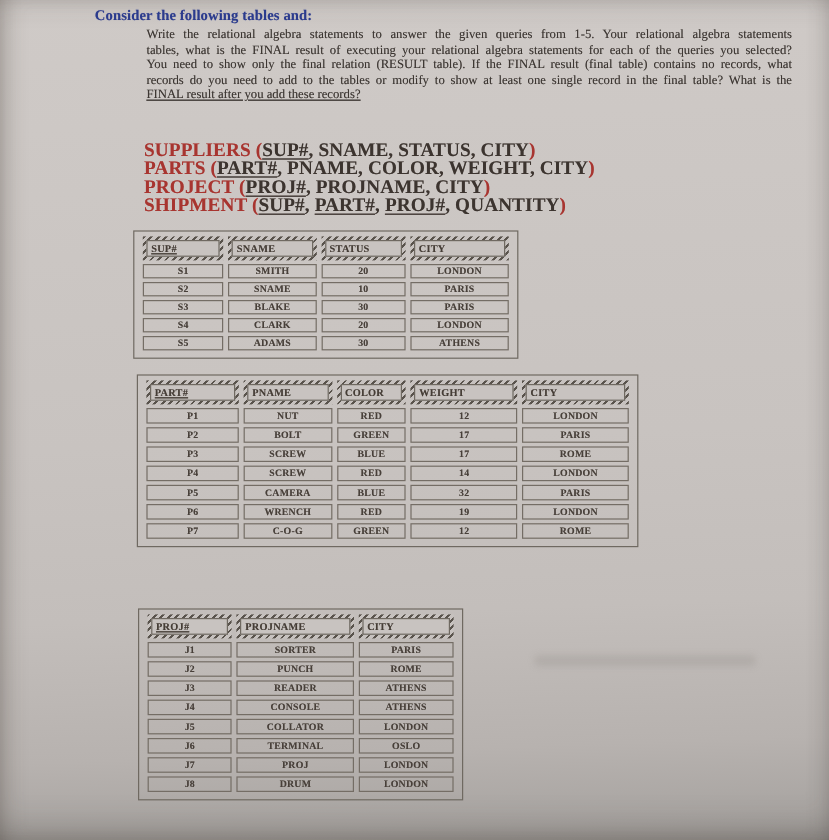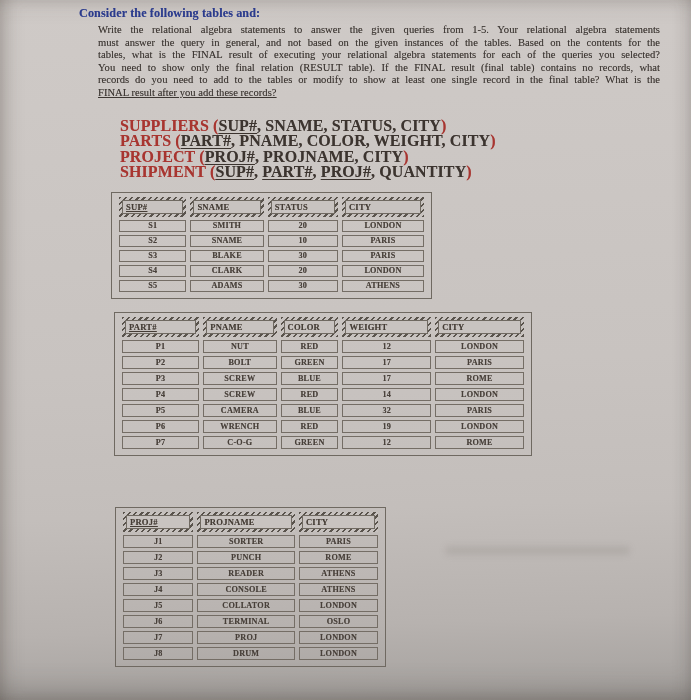--- a/index.html
+++ b/index.html
@@ -24,21 +24,21 @@
     font-size:12.2px;font-weight:bold;color:#2b3b8d;
     letter-spacing:.1px;
     text-shadow:0 0 .6px rgba(43,59,141,.45);
     text-align:center;
   }
   .para{
     position:absolute;left:98px;top:24px;width:562px;
     font-size:10.6px;line-height:12.55px;color:#3d3733;
     text-shadow:0 0 .5px rgba(61,55,51,.5);
   }
-  .pline{text-align:justify;text-align-last:justify;white-space:normal;}
+  .pline{text-align:justify;text-align-last:justify;white-space:normal;margin-left:24px;}
   .pline.last{text-align-last:left;text-decoration:underline;}
   .schema{
     position:absolute;left:120px;top:118px;
     font-size:16px;font-weight:bold;line-height:15.3px;color:#3c342f;
     text-shadow:0 0 .5px rgba(60,52,47,.45);
     letter-spacing:.1px;
   }
   .schema .red{color:#a83530;text-shadow:0 0 .5px rgba(168,53,48,.45);}
   .schema .u{text-decoration:underline;text-decoration-thickness:1.3px;text-underline-offset:1.5px;}
   
@@ -92,21 +92,20 @@
 </head>
 <body>
 
 <div class="photo">
   <div class="ghost"></div>
 
   <div class="heading">Consider the following tables and:</div>
 
   <div class="para">
       <div class="pline">Write the relational algebra statements to answer the given queries from 1-5. Your relational algebra statements</div>
-      <div class="pline">must answer the query in general, and not based on the given instances of the tables. Based on the contents for the</div>
       <div class="pline">tables, what is the FINAL result of executing your relational algebra statements for each of the queries you selected?</div>
       <div class="pline">You need to show only the final relation (RESULT table). If the FINAL result (final table) contains no records, what</div>
       <div class="pline">records do you need to add to the tables or modify to show at least one single record in the final table? What is the</div>
       <div class="pline last">FINAL result after you add these records?</div>
     </div>
 
   <div class="schema">
       <div class="sline"><span class="red">SUPPLIERS </span><span class="red">(</span><span class="u">SUP#</span><span>, </span><span>SNAME</span><span>, </span><span>STATUS</span><span>, </span><span>CITY</span><span class="red">)</span></div>
       <div class="sline"><span class="red">PARTS </span><span class="red">(</span><span class="u">PART#</span><span>, </span><span>PNAME</span><span>, </span><span>COLOR</span><span>, </span><span>WEIGHT</span><span>, </span><span>CITY</span><span class="red">)</span></div>
       <div class="sline"><span class="red">PROJECT </span><span class="red">(</span><span class="u">PROJ#</span><span>, </span><span>PROJNAME</span><span>, </span><span>CITY</span><span class="red">)</span></div>

